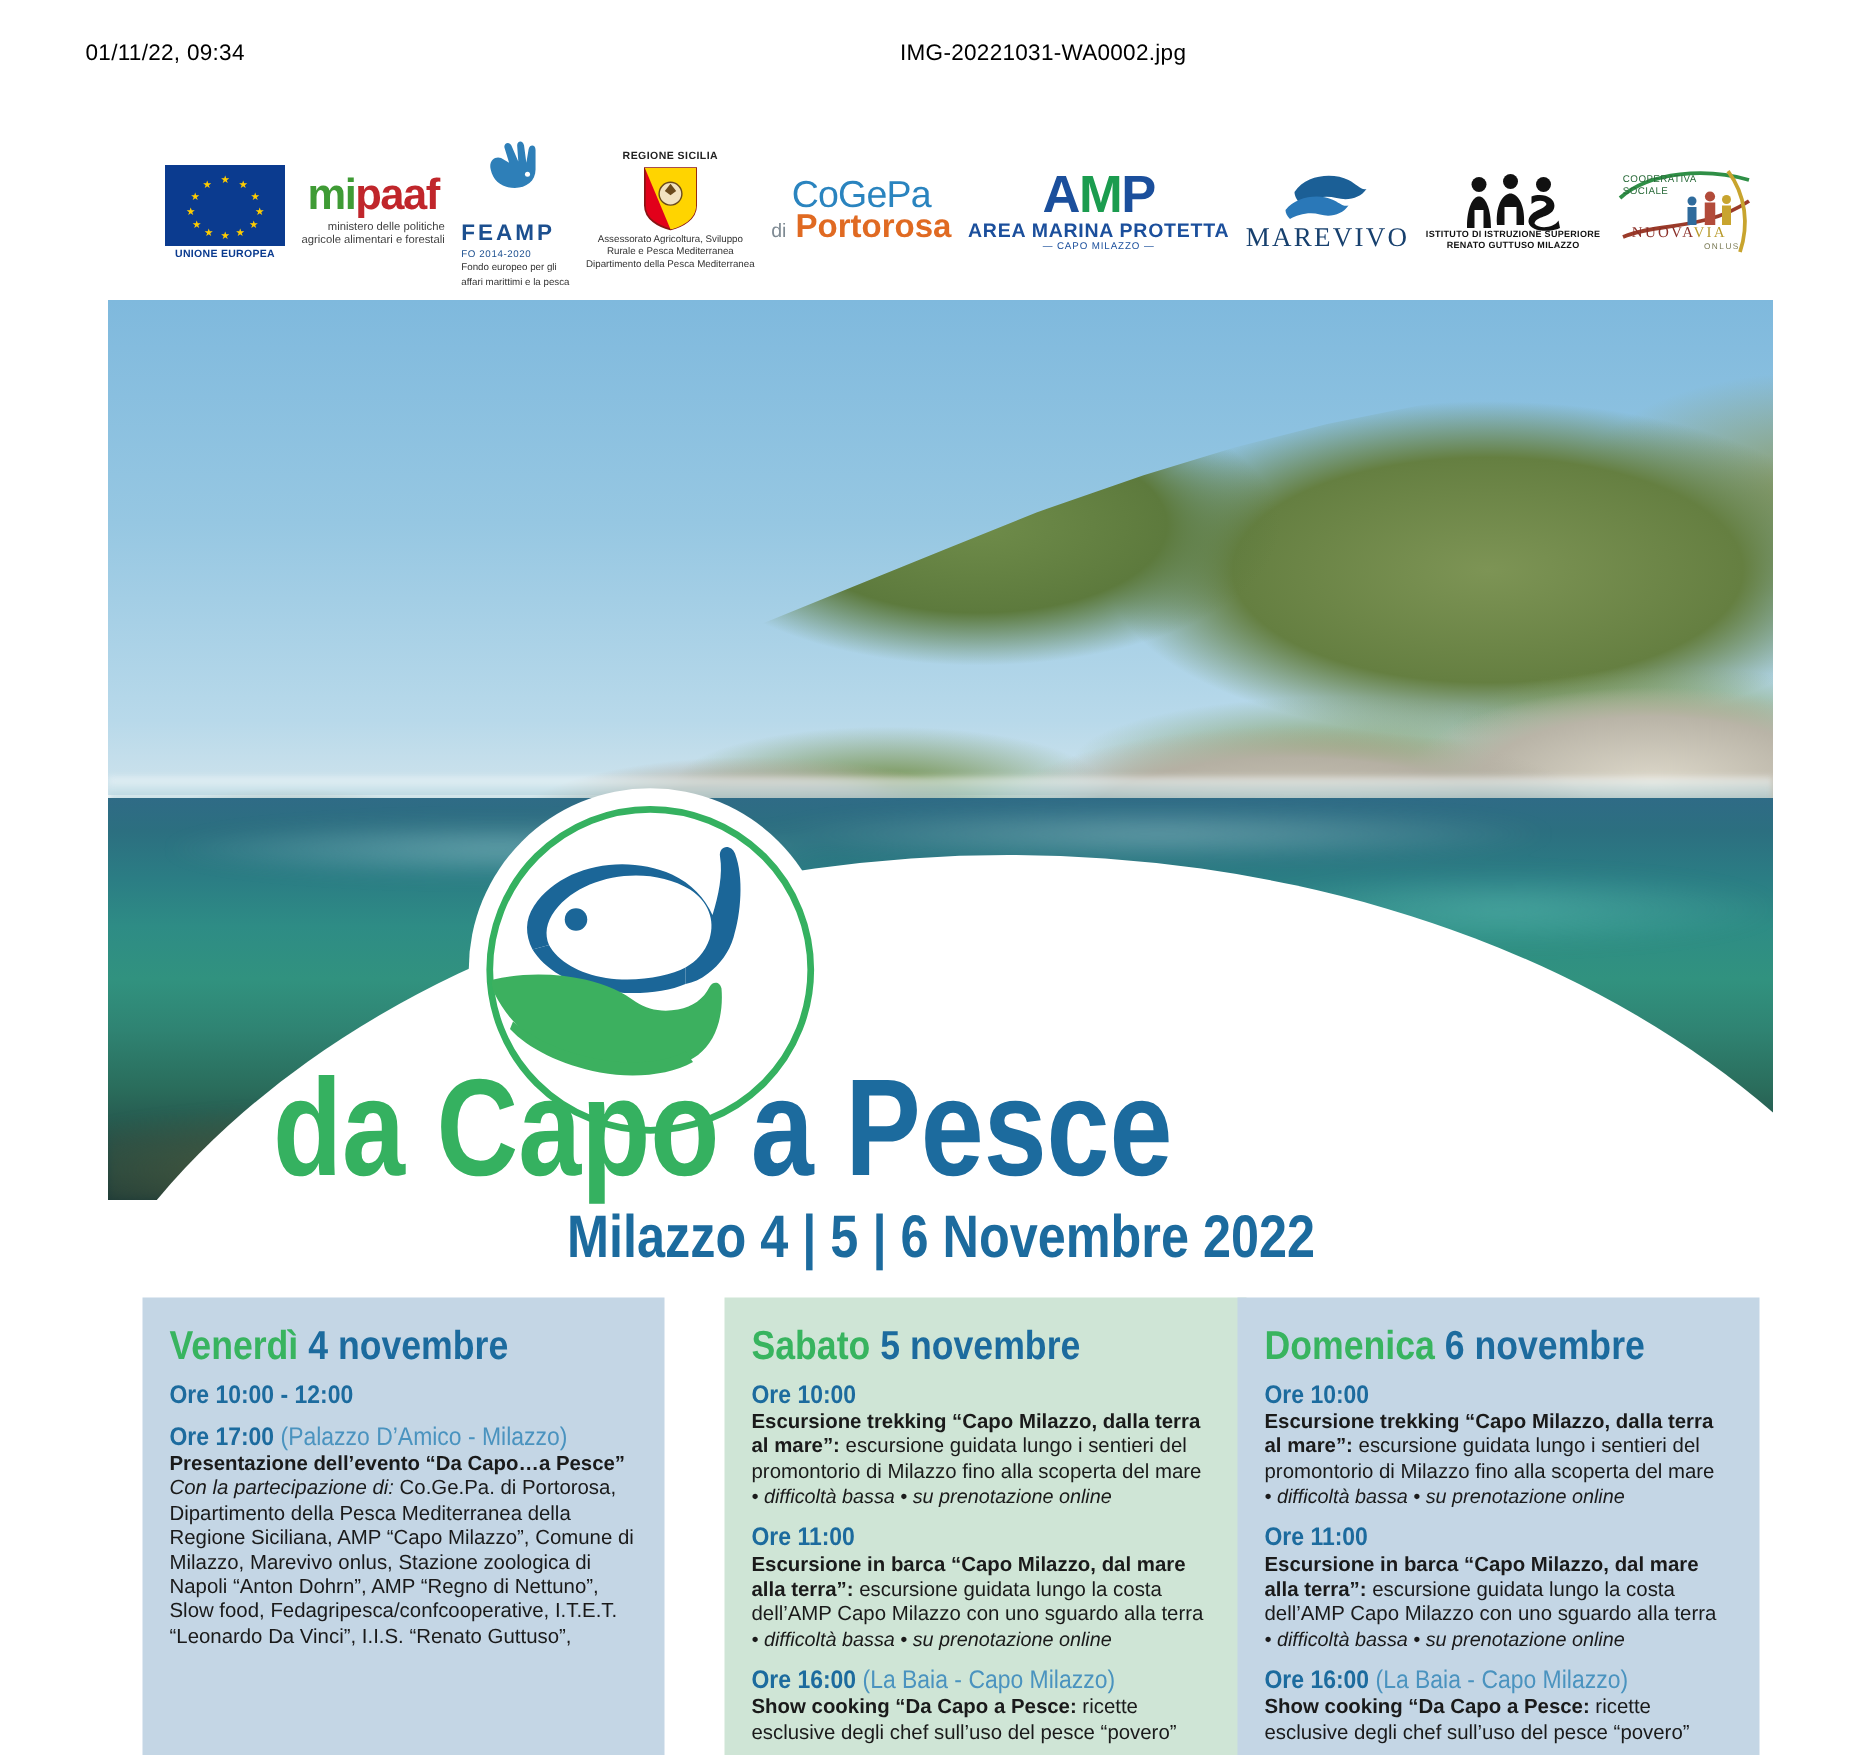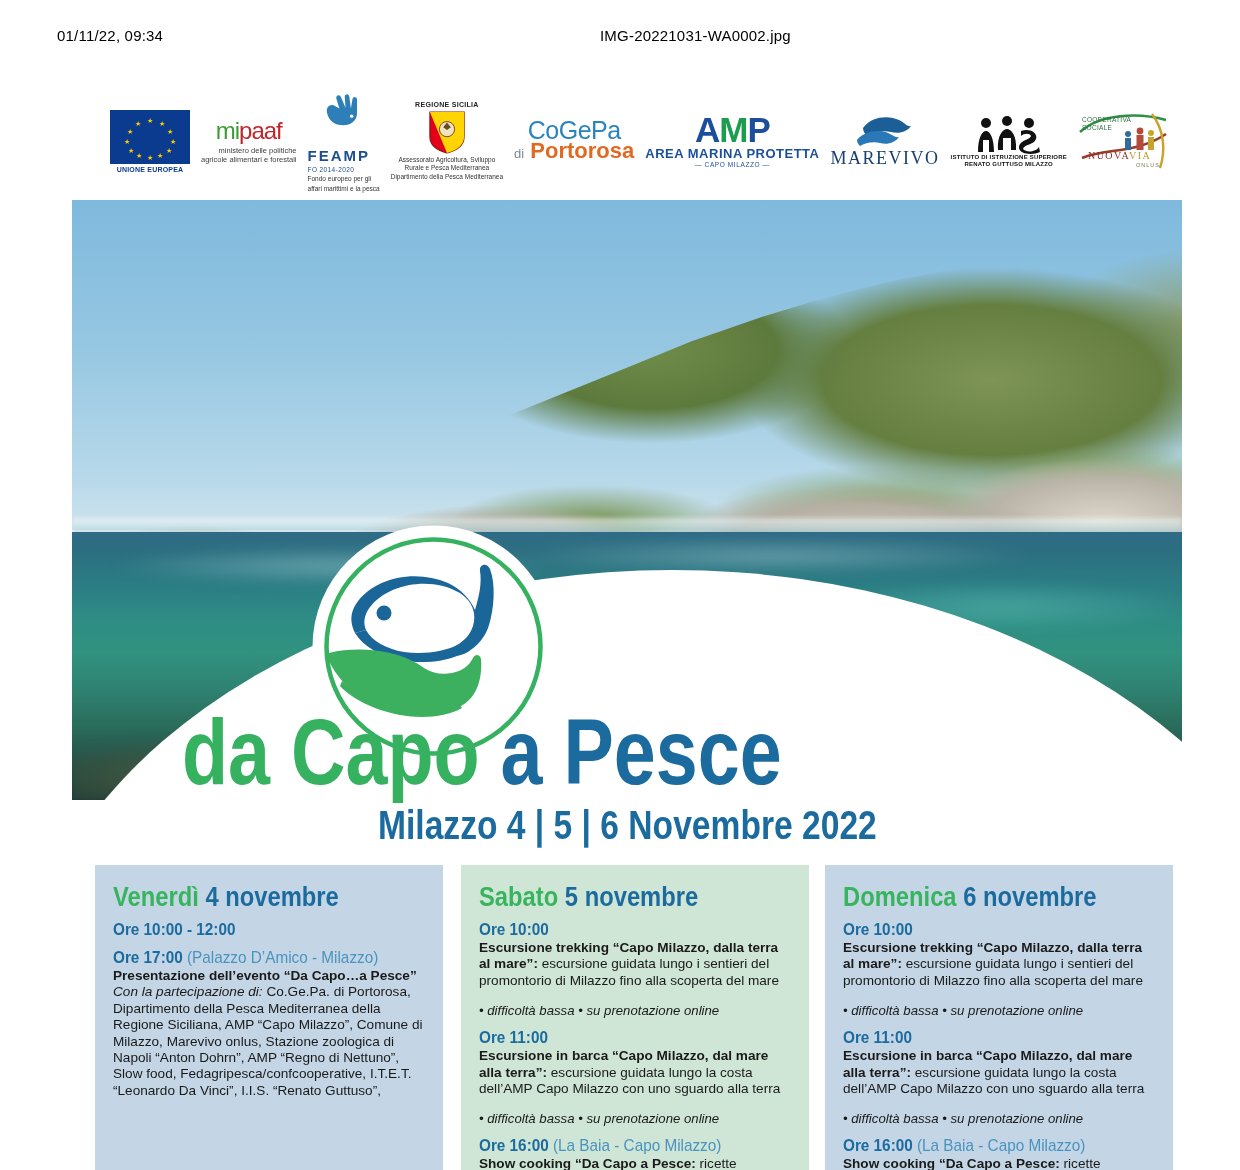--- a/index.html
+++ b/index.html
@@ -40,21 +40,21 @@
     display:flex; align-items:center; justify-content:space-between;
   }
   .logo{ position:relative; display:flex; flex-direction:column; align-items:center; justify-content:center;}
 
   
   .eu-flag{width:78px;height:52px;background:#0b3b8f;position:relative;border:1px solid #0b3b8f;}
   .eu-flag .star{position:absolute;color:#ffcc00;font-size:7px;line-height:7px;}
   .eu-cap{font-size:7px;color:#0b3b8f;letter-spacing:.2px;margin-top:2px;font-weight:600;}
 
   
-  .mipaaf-word{font-size:24px;font-weight:normal;letter-spacing:-1px;line-height:25px;}
+  .mipaaf-word{font-size:29px;font-weight:bold;letter-spacing:-1px;line-height:25px;}
   .mipaaf-word .g{color:#3f9b35;}
   .mipaaf-word .r{color:#c0262b;}
   .mipaaf-sub{font-size:7.5px;color:#3f3f3f;line-height:9.5px;text-align:right;margin-top:3px;}
 
   
   .feamp{display:flex;align-items:center;gap:18px;}
   .feamp-hand{width:46px;height:40px;}
   .feamp-txt{display:flex;flex-direction:column;}
   .feamp-title{font-size:15px;font-weight:bold;color:#1c4f8f;letter-spacing:2px;line-height:16px;}
   .feamp-l2{font-size:6.5px;color:#1c4f8f;letter-spacing:.4px;margin-top:2px;}
@@ -192,21 +192,21 @@
     white-space:nowrap;
   }
 
   
   .cols{ position:absolute; left:0; top:795px; width:1240px; height:305px; }
   .col{
     position:absolute; top:0; width:348px; height:305px;
     overflow:hidden; padding:0;
   }
   .col-1{ left:95px; background:#c4d6e5; }
-  .col-2{ left:461px; background:#cfe5d6; }
+  .col-2{ left:483px; background:#cfe5d6; }
   .col-3{ left:825px; background:#c4d6e5; }
   .col-inner{ padding:18px 16px 0 18px; }
 
   .day-head{
     font-size:27px; line-height:28px; font-weight:bold;
     font-family:"Liberation Sans Narrow","Liberation Sans", sans-serif;
     transform:scaleX(.88); transform-origin:left center;
     white-space:nowrap; margin-bottom:7px;
   }
   .day-head .dayname{ color:#38b45f; }
@@ -220,21 +220,21 @@
   }
   .time .venue{ font-weight:normal; color:#4a93bf; }
 
   .desc{
     font-size:13.6px; line-height:16.4px; color:#1a1a1a;
     font-family:"Liberation Sans", sans-serif;
     margin-top:1px;
   }
   .desc b{ font-weight:bold; }
   .desc i{ font-style:italic; }
-  .note{ font-style:italic; font-size:13.2px; line-height:16px; color:#1a1a1a; margin-top:14px;}
+  .note{ font-style:italic; font-size:13.2px; line-height:16px; color:#1a1a1a; margin-top:1px;}
 </style>
 </head>
 <body>
 
 <div class="print-header">
   <div class="ts">01/11/22, 09:34</div>
   <div class="fname">IMG-20221031-WA0002.jpg</div>
 </div>
 
 <div class="poster">

